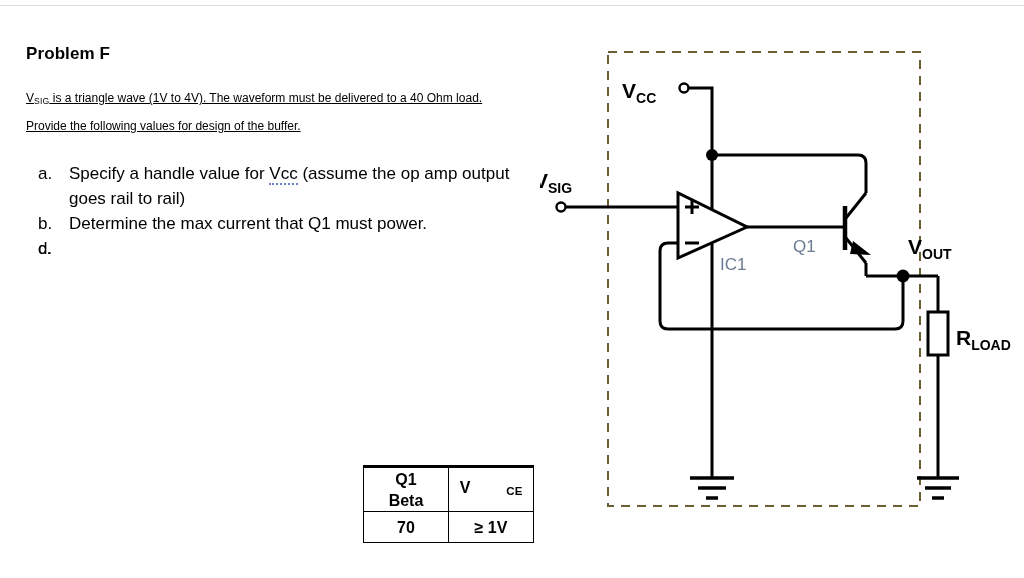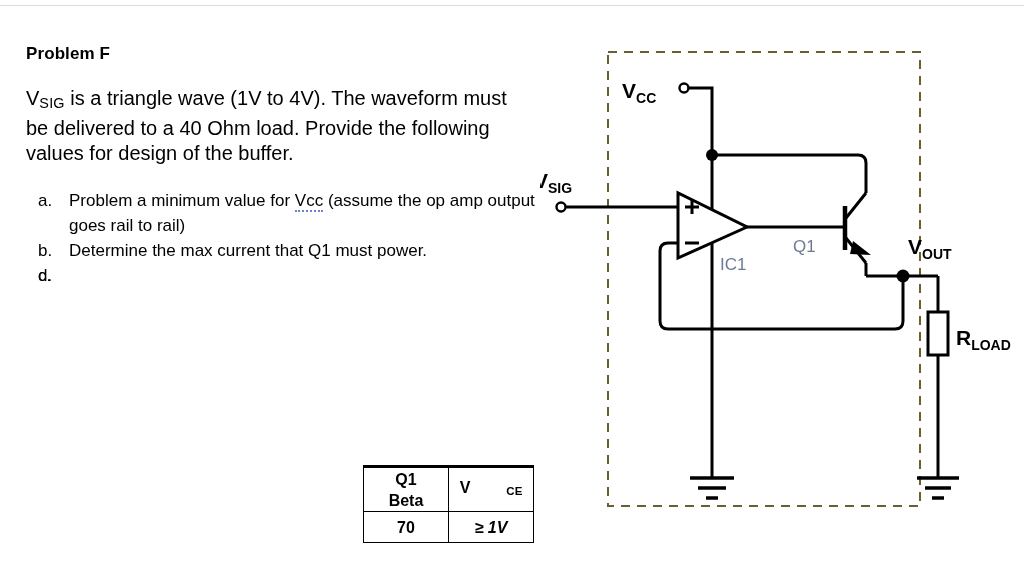--- a/index.html
+++ b/index.html
@@ -34,24 +34,25 @@
   }
 
   #problem-title {
     font-size: 17px;
     font-weight: bold;
     letter-spacing: 0.1px;
     margin: 0 0 22px 0;
   }
 
   #intro-paragraph {
-    font-size: 20px;
+    font-size: 12px;
     line-height: 25px;
     margin: 0;
     max-width: 492px;
+    text-decoration: underline;
   }
 
   .sub {
     font-size: 0.72em;
     vertical-align: -0.22em;
     letter-spacing: 0.2px;
   }
 
   #task-list {
     margin: 22px 0 0 0;
@@ -102,21 +103,21 @@
   #param-table tbody td {
     height: 30px;
     vertical-align: middle;
     text-align: center;
   }
   .tsub {
     font-size: 0.72em;
     vertical-align: -0.2em;
     margin-left: 36px;
   }
-  .ital { font-style: italic; }
+  .ital { }
 
   
   #circuit-pane {
     position: absolute;
     left: 540px;
     top: 40px;
     width: 484px;
     height: 490px;
   }
   #circuit-svg { display: block; }
@@ -141,21 +142,21 @@
 <div id="top-rule"></div>
 
 <div id="text-pane">
 
   <div id="problem-title">Problem F</div>
 
   <p id="intro-paragraph"><span>V</span><span class="sub">SIG</span><span> is a triangle wave (1V to 4V).  The waveform must be delivered to a 40 Ohm load. Provide the following values for design of the buffer.</span></p>
 
   <ul id="task-list">
     <li>
-      <span class="marker">a.</span><span>Problem a minimum value for </span><span class="spellerror">Vcc</span><span> (assume the op amp output goes rail to rail)</span>
+      <span class="marker">a.</span><span>Specify a handle value for </span><span class="spellerror">Vcc</span><span> (assume the op amp output goes rail to rail)</span>
     </li>
     <li>
       <span class="marker">b.</span><span>Determine the max current that Q1 must power.</span>
     </li>
     <li>
       <span class="marker">c.</span>
     </li>
     <li>
       <span class="marker">d.</span>
     </li>

